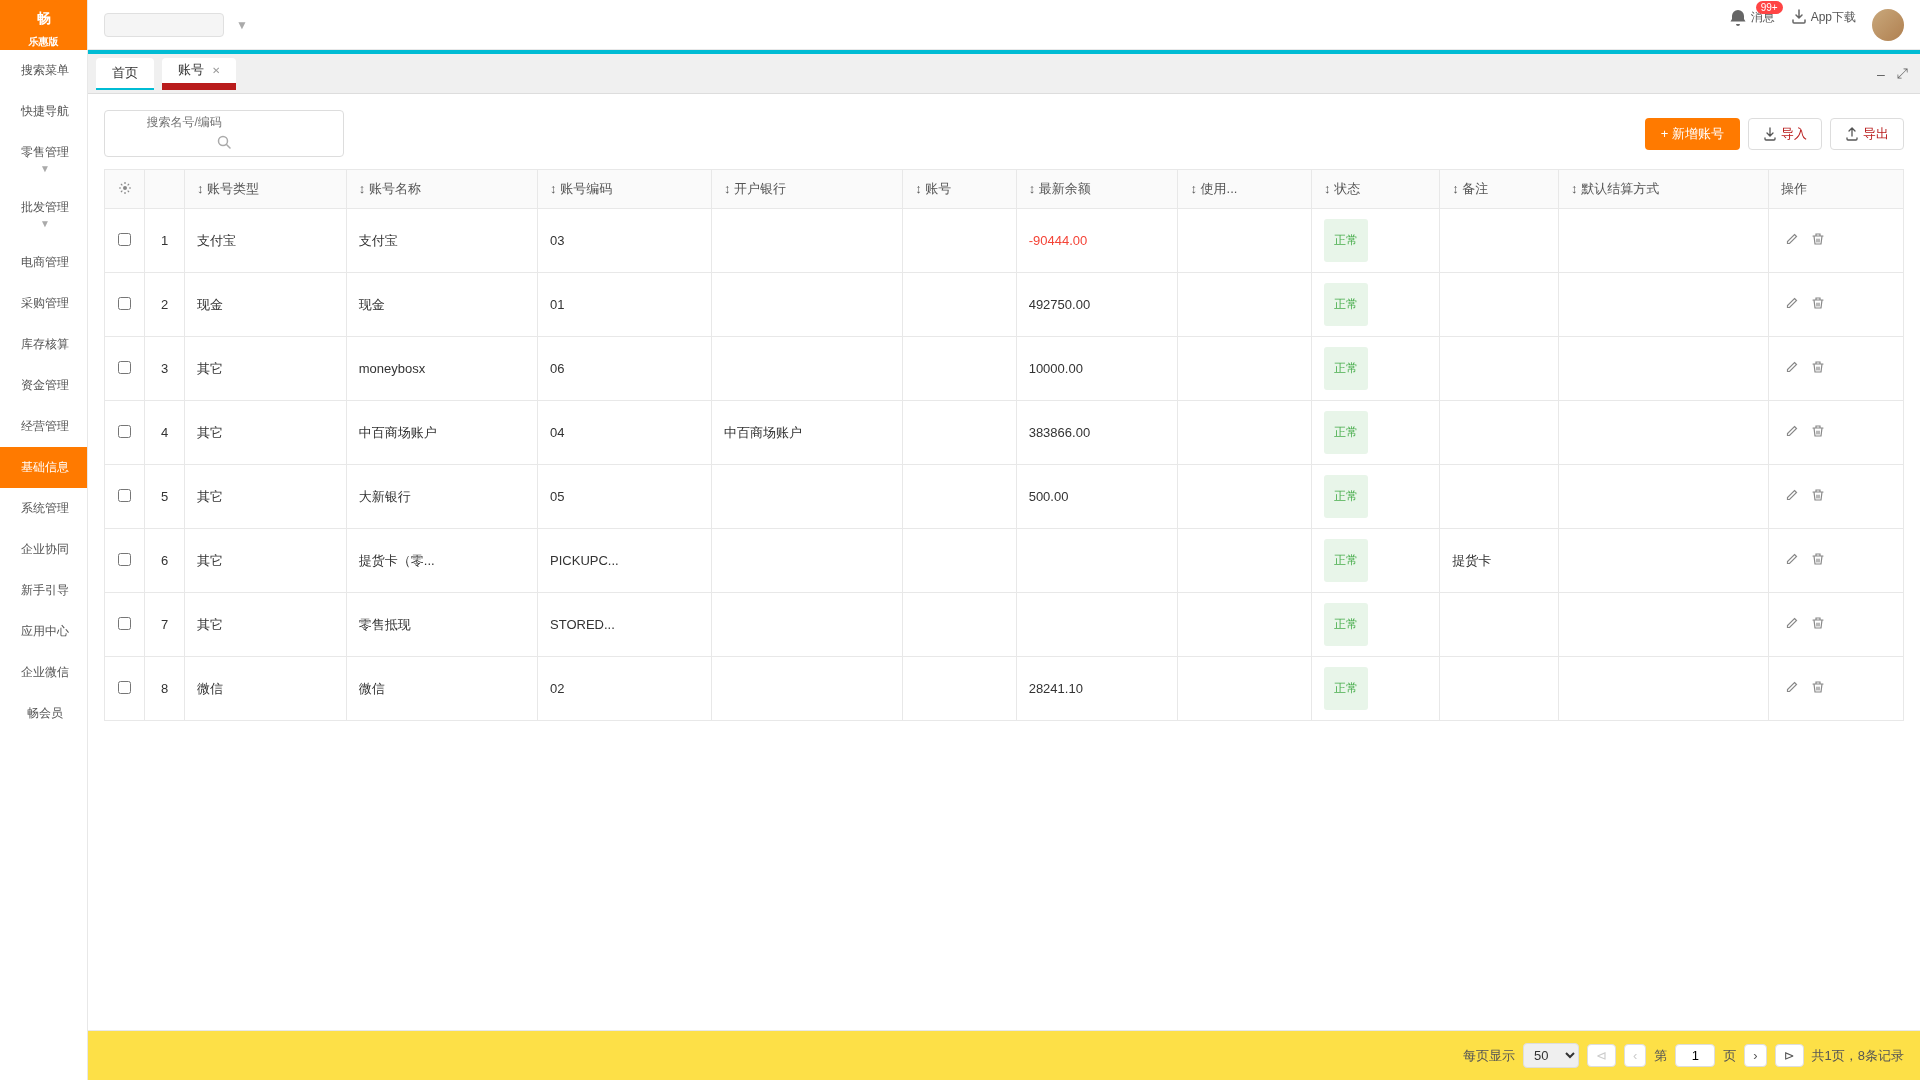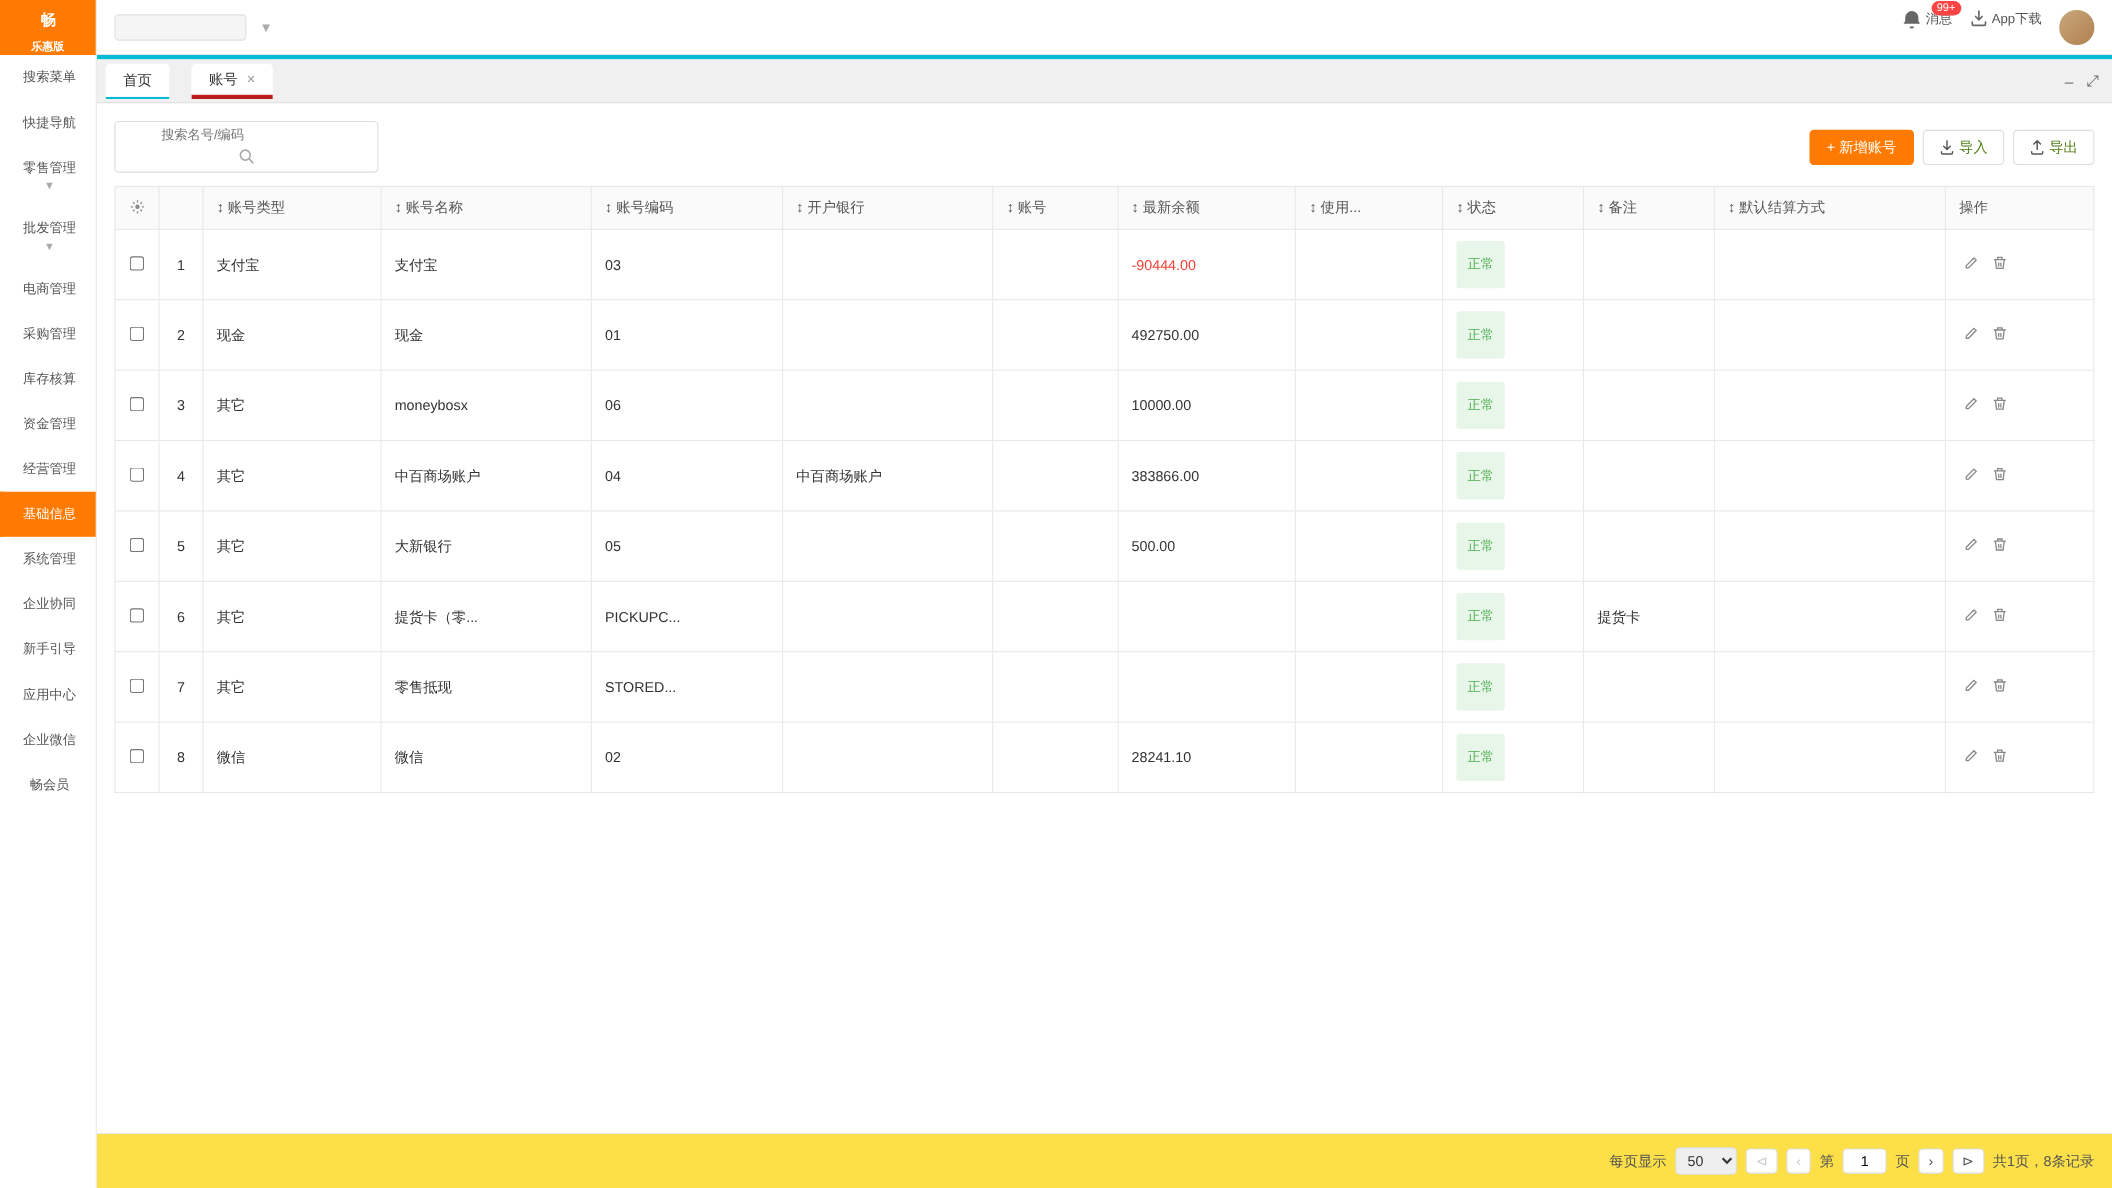--- a/index.html
+++ b/index.html
@@ -86,34 +86,34 @@
 
     
     .tab-bar {
       height: 40px;
       background: #f0f0f0;
       display: flex;
       align-items: center;
       padding: 0 8px;
       border-bottom: 1px solid #ddd;
       flex-shrink: 0;
-      gap: 20px;
+      gap: 8px;
     }
     .tab {
       height: 32px;
       padding: 0 16px;
       display: flex;
       align-items: center;
       border-radius: 4px 4px 0 0;
       cursor: pointer;
       font-size: 13px;
       gap: 8px;
     }
     .tab.home { background: #fff; color: #333; border-bottom: 2px solid #00bcd4; }
-    .tab.active-tab { background: #fff; color: #333; border-bottom: 4px solid #b91c1c; }
+    .tab.active-tab { background: #fff; color: #333; border-bottom: 7px solid #b91c1c; }
     .tab-close { color: #999; font-size: 10px; cursor: pointer; }
     .tab-action-btn { background: none; border: none; cursor: pointer; color: #666; font-size: 14px; padding: 4px; }
 
     
     .page-content {
       flex: 1;
       background: #fff;
       padding: 16px;
       overflow: auto;
       display: flex;
@@ -158,21 +158,21 @@
       align-items: center;
       gap: 4px;
     }
     .btn-import, .btn-export {
       background: #fff;
       border: 1px solid #ddd;
       border-radius: 4px;
       padding: 6px 14px;
       font-size: 13px;
       cursor: pointer;
-      color: #4d7c0f;
+      color: #b91c1c;
       display: flex;
       align-items: center;
       gap: 4px;
     }
 
     
     .data-table {
       width: 100%;
       border-collapse: collapse;
       font-size: 13px;

